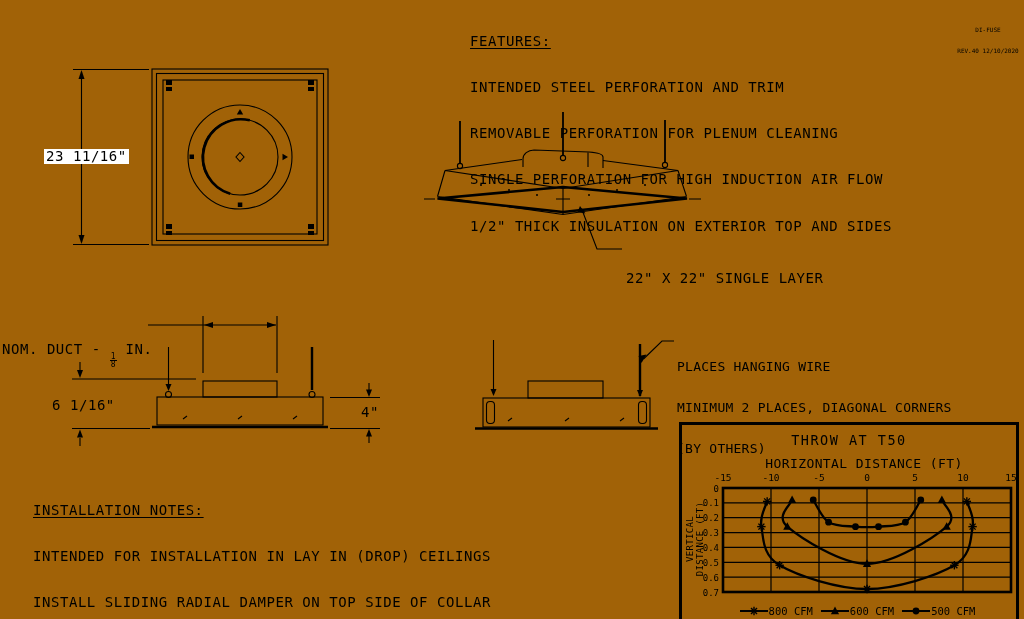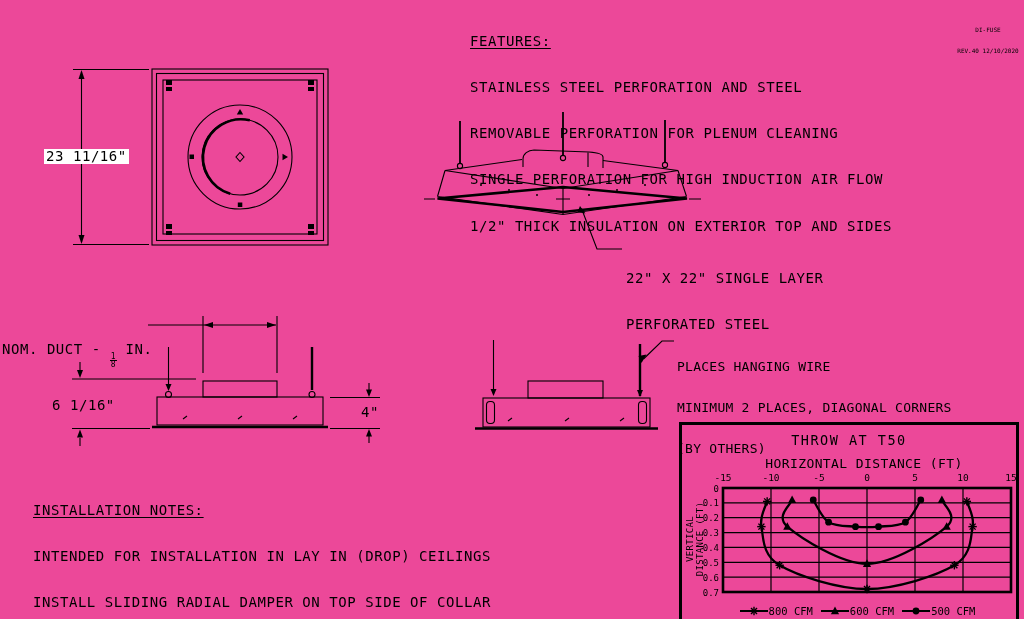--- a/index.html
+++ b/index.html
@@ -1,16 +1,16 @@
 <!DOCTYPE html>
 <html><head>
 <meta charset="utf-8">
 <style>
   html,body{margin:0;padding:0;background:#888;}
-  #sheet{position:relative;width:1024px;height:619px;background:#ec4899;overflow:hidden;
+  #sheet{position:relative;width:1024px;height:619px;background:#a16207;overflow:hidden;
          font-family:"DejaVu Sans Mono","Liberation Mono",monospace;color:#000;}
   .t{position:absolute;white-space:pre;font-size:14px;line-height:15.4px;letter-spacing:.55px;}
   .t13{font-size:13px;line-height:13.8px;letter-spacing:.25px;}
   .u{text-decoration:underline;text-underline-offset:2px;}
   .tiny{font-size:6px;line-height:7px;letter-spacing:0;text-align:center;}
   svg{position:absolute;overflow:visible;}
   .ln{stroke:#000;fill:none;stroke-width:1.1;}
   .thick{stroke:#000;fill:none;stroke-width:2.6;}
   .fill{fill:#000;stroke:none;}
   .frac{display:inline-flex;flex-direction:column;vertical-align:-5px;font-size:8px;line-height:7px;text-align:center;letter-spacing:0;}
@@ -24,21 +24,21 @@
   .leg-item{display:flex;align-items:center;}
   .bg{background:#fff;padding:0 2px;}
 </style>
 </head>
 <body>
 
 <div id="sheet">
 
   <div class="t" style="left:470px;top:3px;">
     <div class="u">FEATURES:</div>
-    <div>STAINLESS STEEL PERFORATION AND STEEL</div>
+    <div>INTENDED STEEL PERFORATION AND TRIM</div>
     <div>REMOVABLE PERFORATION FOR PLENUM CLEANING</div>
     <div>SINGLE PERFORATION FOR HIGH INDUCTION AIR FLOW</div>
     <div>1/2" THICK INSULATION ON EXTERIOR TOP AND SIDES</div>
   </div>
 
   <div class="t tiny" style="left:953px;top:12px;width:70px;">
     <div>DI-FUSE</div>
     <div>REV.40 12/10/2020</div>
   </div>
 
@@ -106,21 +106,20 @@
     <path class="thick" d="M437.5,198.5 L563,212 L687,198.5 L563,187 Z"></path>
     <path class="ln" d="M424,199 H435 M689,199 H701 M556,199 H570"></path>
 
     <g>
       <polygon class="fill" points="580,206 585.5,213.5 577.5,212"></polygon>
       <path class="ln" d="M581.5,208.5 L597,249 H622"></path>
     </g>
   </svg>
   <div class="t" style="left:626px;top:240px;">
     <div>22" X 22" SINGLE LAYER</div>
-    <div>PERFORATED STEEL</div>
   </div>
 
   <svg style="left:0;top:305px;" width="435" height="148" viewBox="0 305 435 148">
 
     <g>
       <path class="ln" d="M148,325 H276 M203,316 V373 M277,316 V373"></path>
       <polygon class="fill" points="204,325 213,322 213,328"></polygon>
       <polygon class="fill" points="276,325 267,322 267,328"></polygon>
     </g>
 

